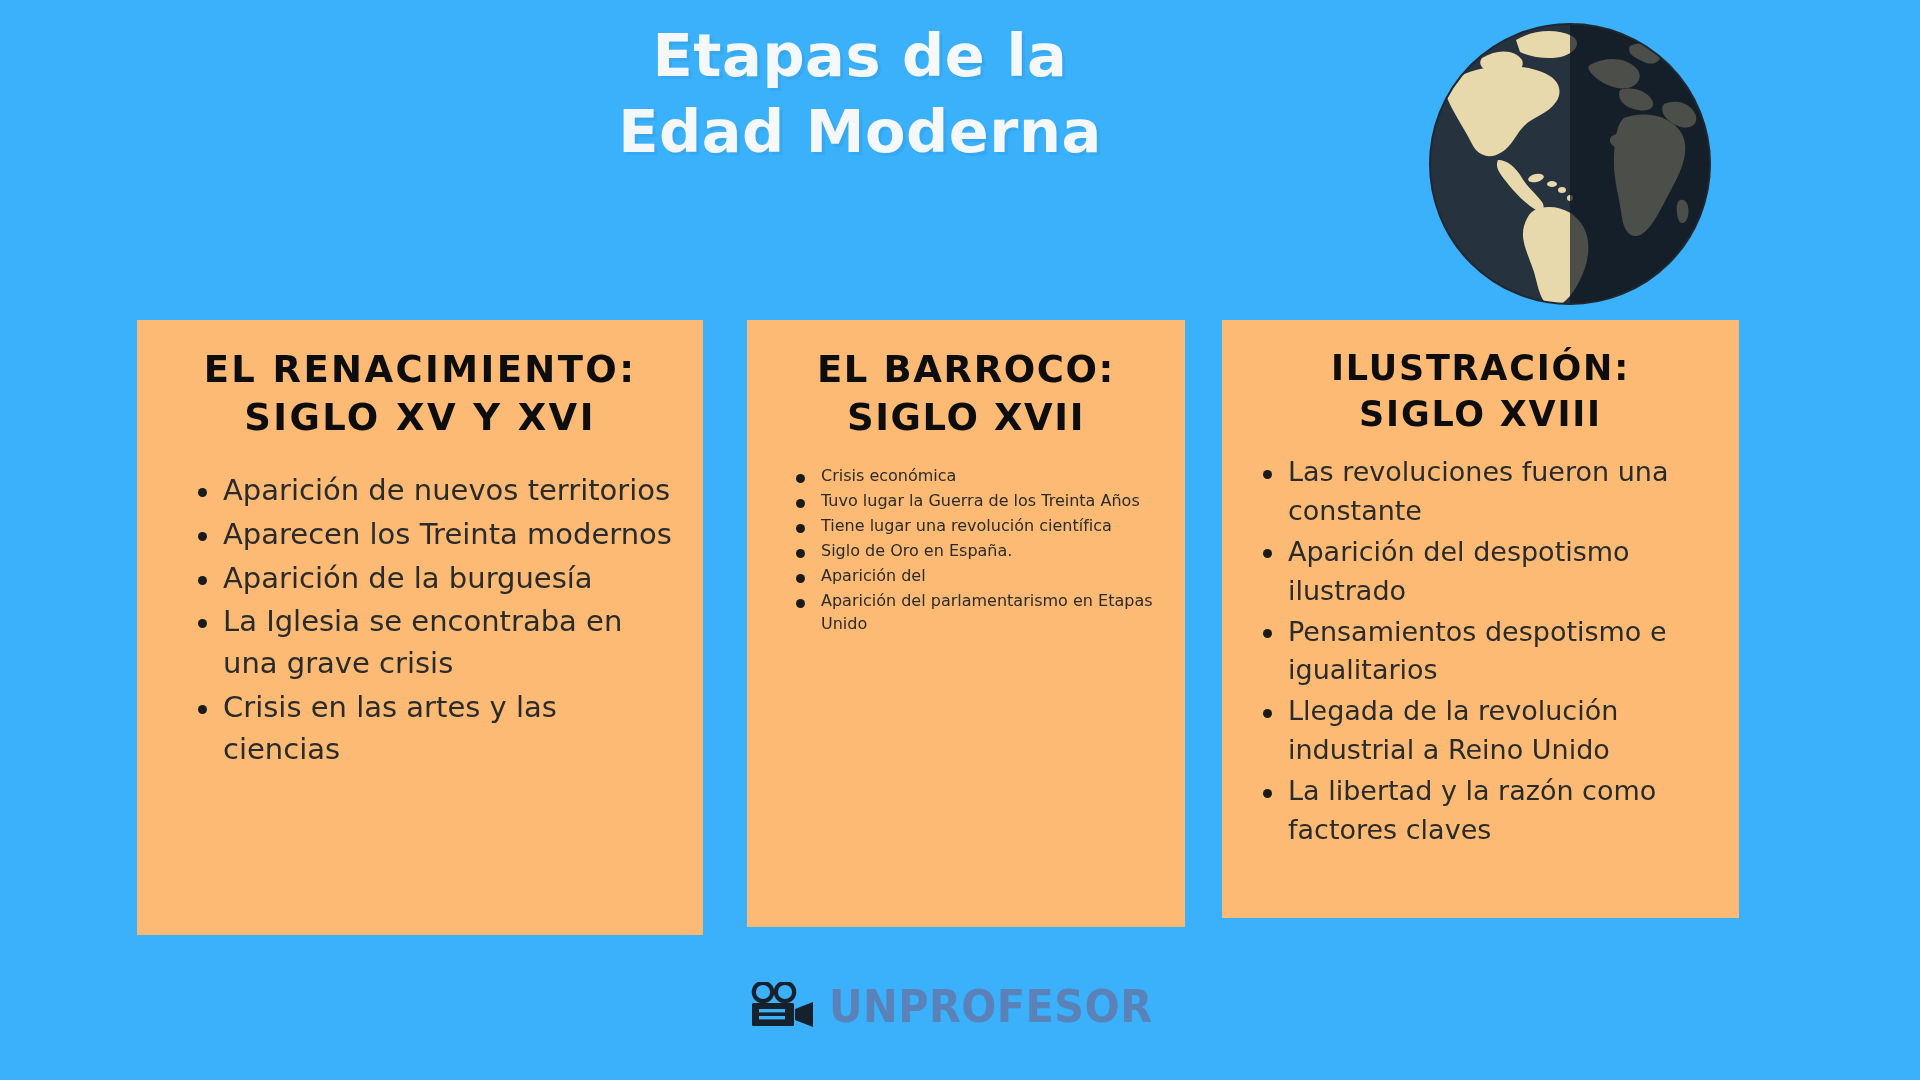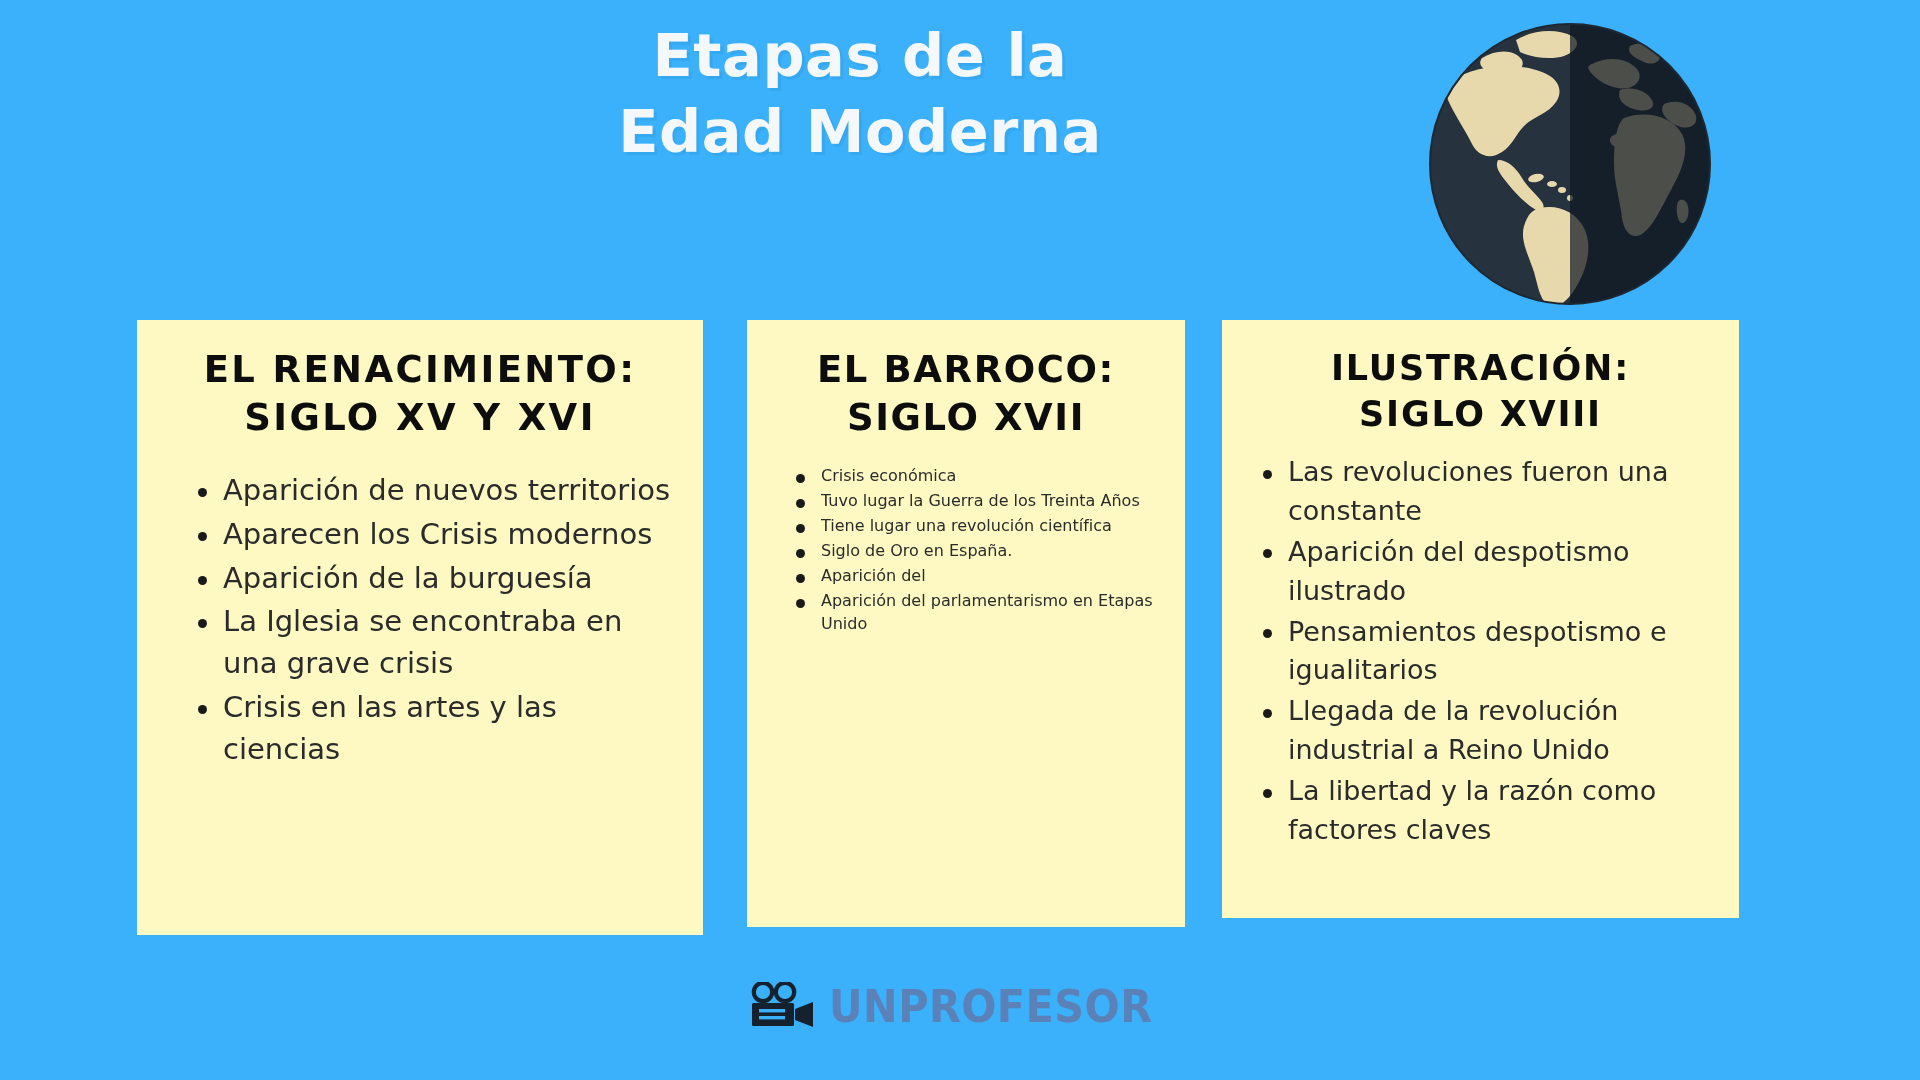--- a/index.html
+++ b/index.html
@@ -57,21 +57,21 @@
     position: absolute;
     left: 137px;
     top: 320px;
     width: 1706px;
     height: 615px;
     display: flex;
     align-items: flex-start;
     gap: 0;
   }
   .card {
-    background: #fef9c3;
+    background: #fdba74;
     box-sizing: border-box;
     padding: 26px 26px 22px 26px;
   }
   .card--1 { width: 566px; margin-right: 44px; min-height: 615px; }
   .card--2 { width: 438px; margin-right: 37px; min-height: 607px; }
   .card--3 { width: 517px; min-height: 598px; }
 
   .card-title {
     font-family: "DejaVu Sans", sans-serif;
     font-weight: 700;
@@ -215,21 +215,21 @@
 
   <div class="cards">
 
     <div class="card card--1">
       <div class="card-title">
         <span class="t-line">EL RENACIMIENTO:</span>
         <span class="t-line">SIGLO XV Y XVI</span>
       </div>
       <ul class="bullets">
         <li>Aparición de nuevos territorios</li>
-        <li>Aparecen los Crisis modernos</li>
+        <li>Aparecen los Treinta modernos</li>
         <li>Aparición de la burguesía</li>
         <li>La Iglesia se encontraba en una grave crisis</li>
         <li>Crisis en las artes y las ciencias</li>
       </ul>
     </div>
 
     <div class="card card--2">
       <div class="card-title">
         <span class="t-line">EL BARROCO:</span>
         <span class="t-line">SIGLO XVII</span>

